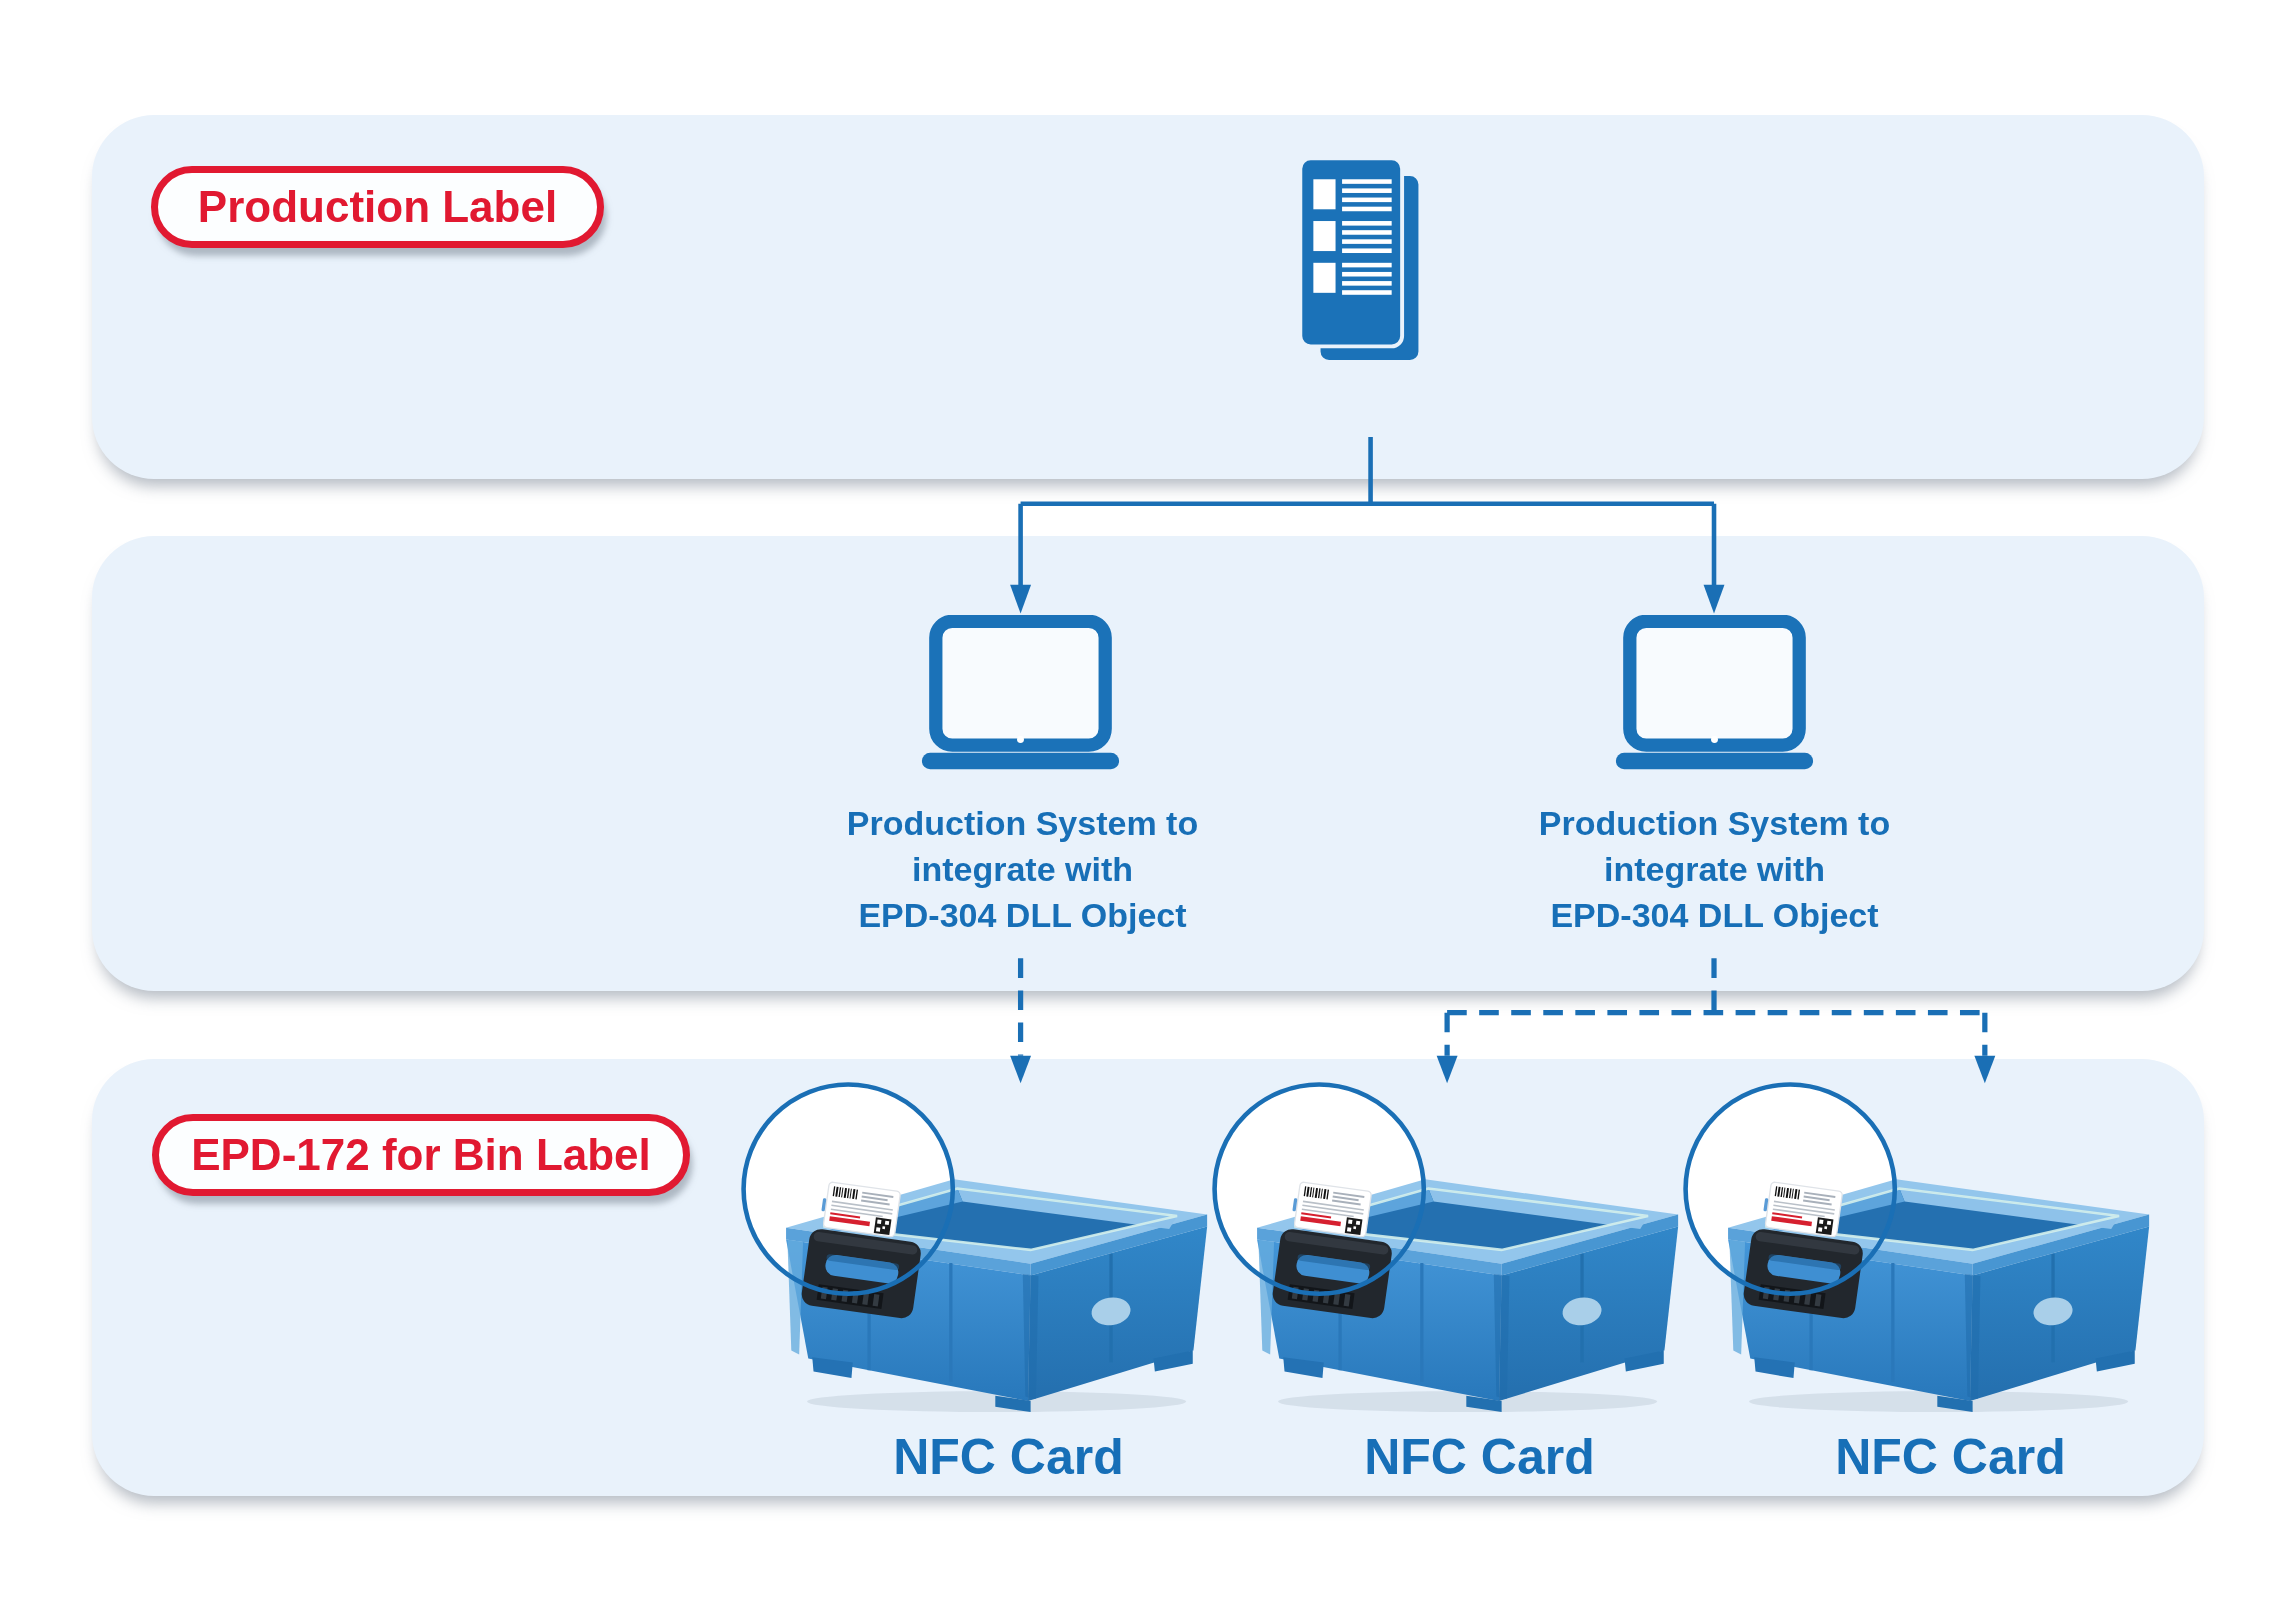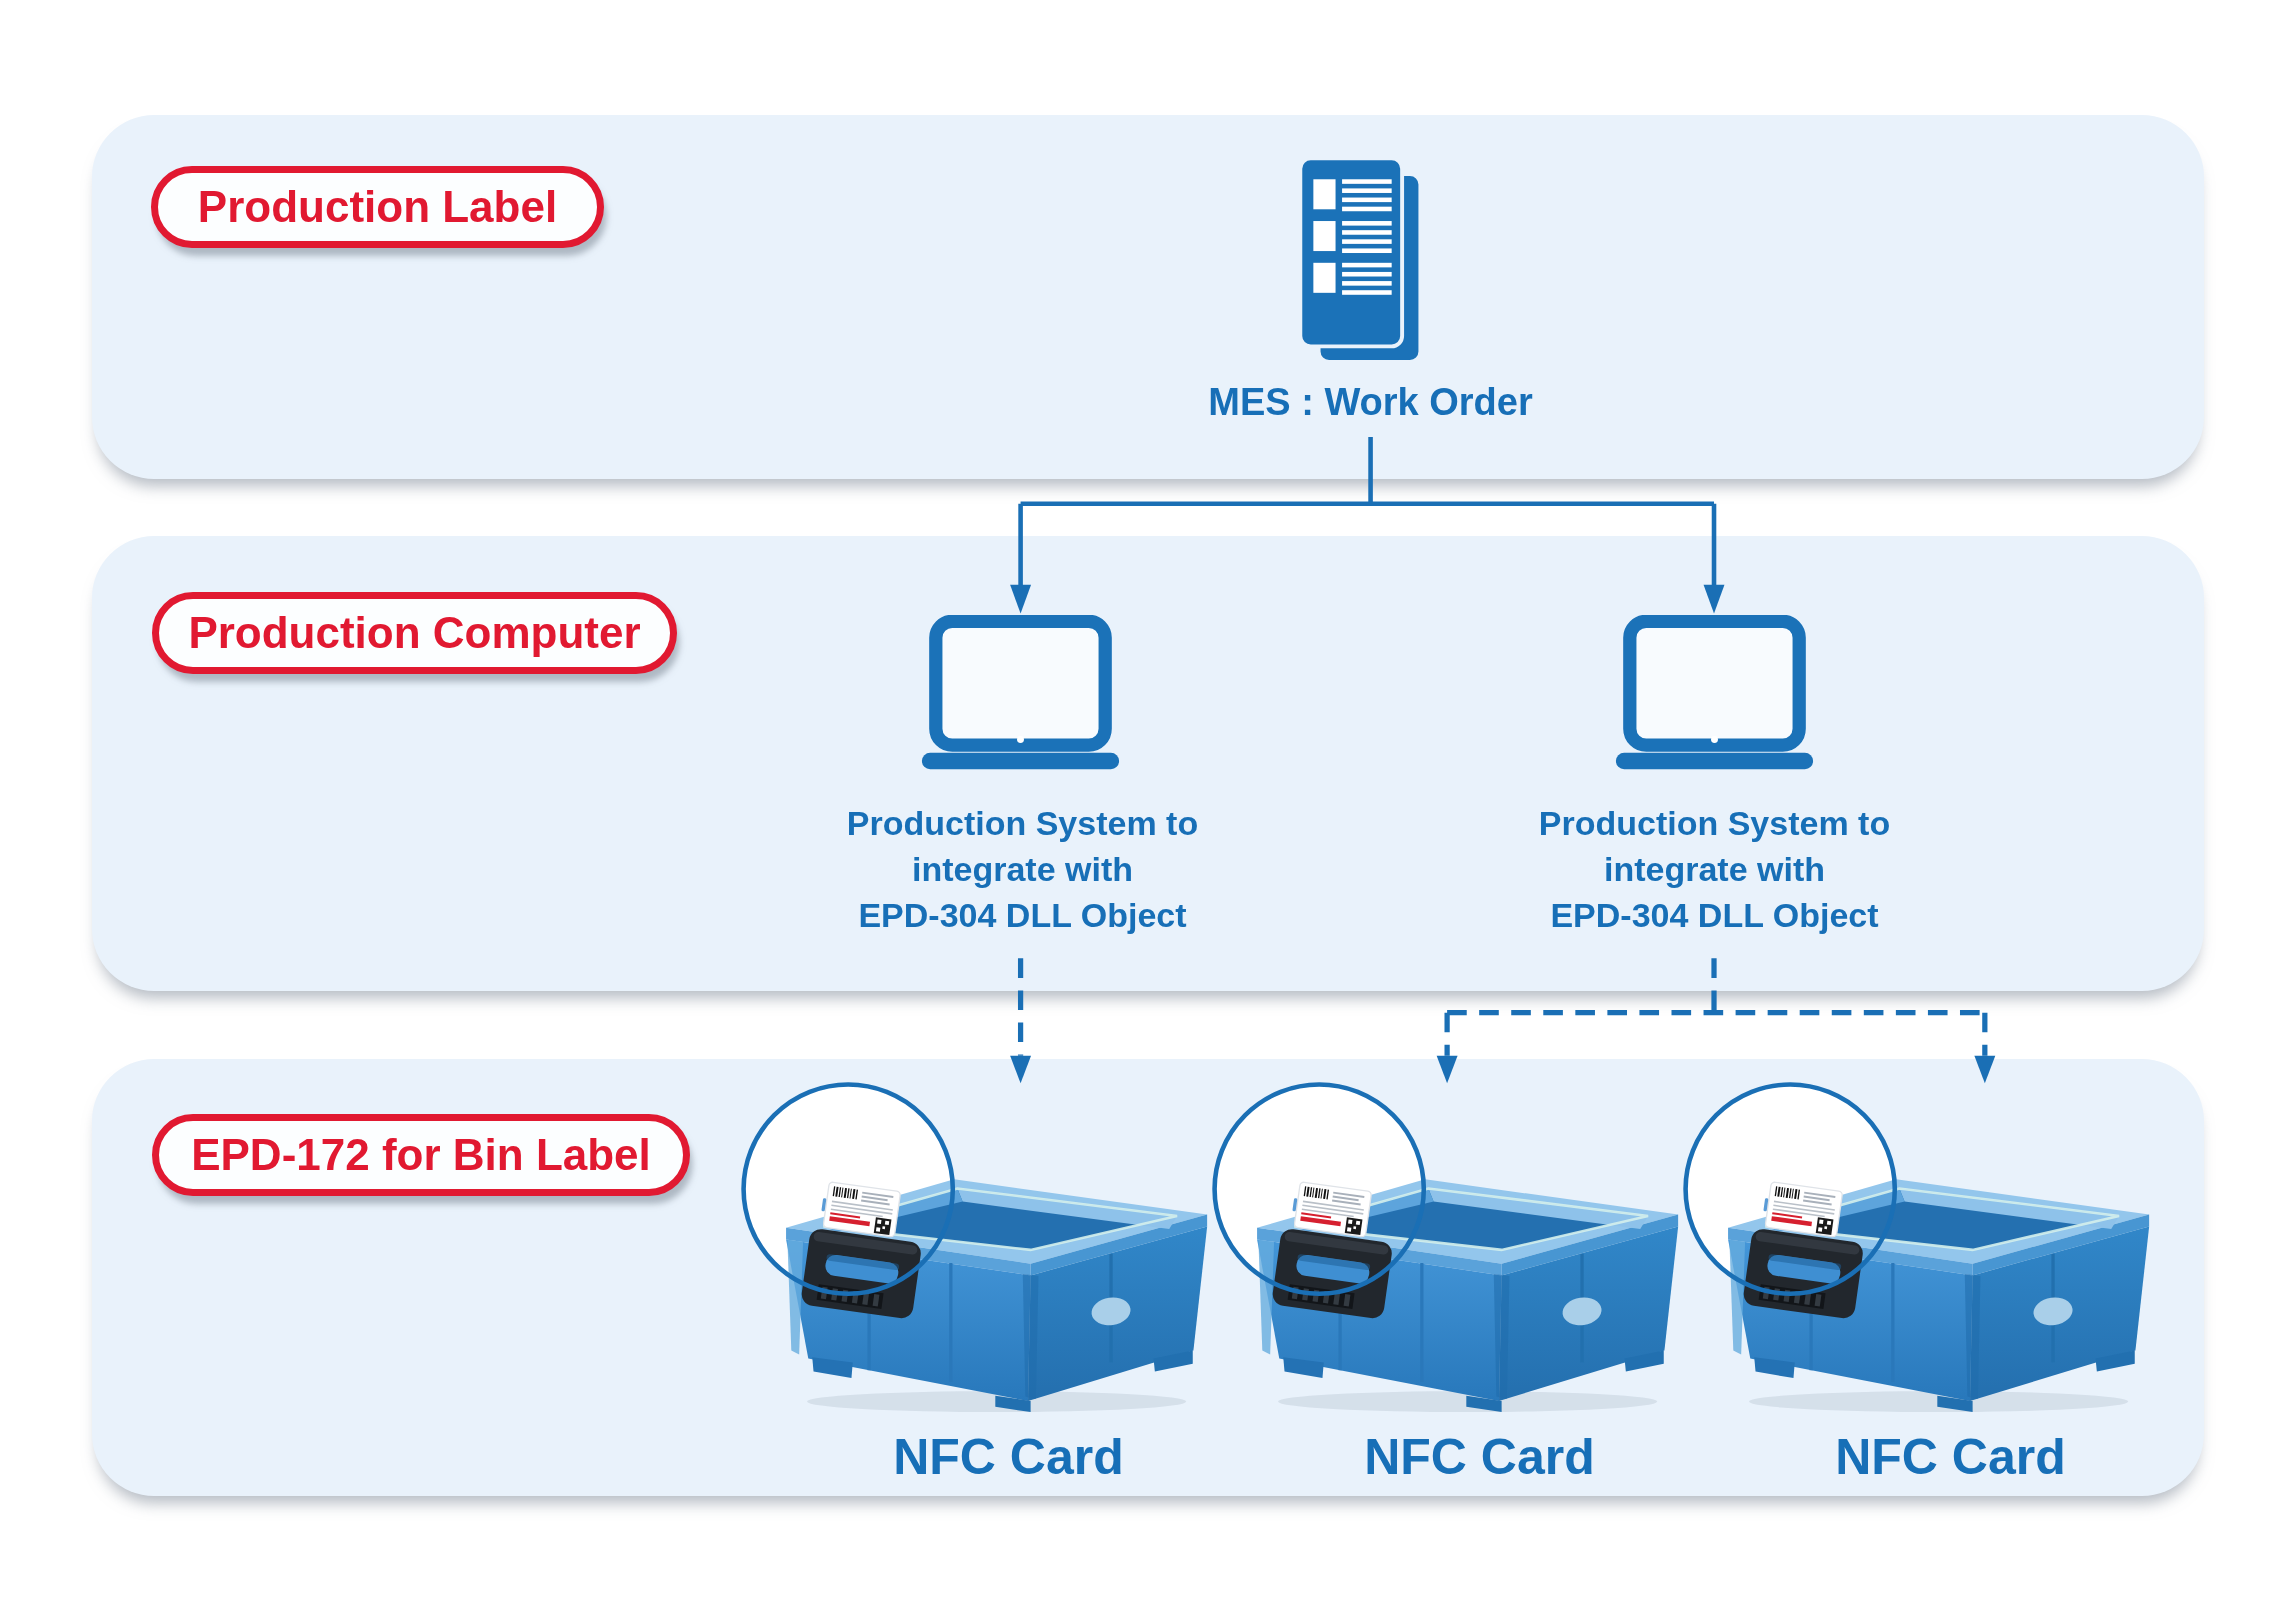--- a/index.html
+++ b/index.html
@@ -152,31 +152,27 @@
     </defs>
   </svg>
 
   <div class="section" id="section-server"></div>
   <div class="section" id="section-computer"></div>
   <div class="section" id="section-bin"></div>
 
   <div class="pill" id="pill-server">
     <span>Production Label</span>
   </div>
-  <div class="pill" id="pill-computer">
-    <span>Production Computer</span>
-  </div>
   <div class="pill" id="pill-bin">
     <span>EPD-172 for Bin Label</span>
   </div>
 
   <svg class="abs" style="left:1299px;top:157px" width="124" height="209" viewBox="0 0 190 320">
     <use href="#doc-sym"></use>
   </svg>
-  <div class="blue-caption" id="mes-caption">MES : Work Order</div>
 
   <svg class="abs" style="left:0;top:0" width="2295" height="1623" viewBox="0 0 3508 2481">
     <g stroke="#1a6fb5" stroke-width="7" fill="none">
       <path d="M2095 668 V770 M1560 770 H2620 M1560 770 V896 M2620 770 V896"></path>
     </g>
     <g fill="#1a6fb5">
       <polygon points="1544,894 1576,894 1560,938"></polygon>
       <polygon points="2604,894 2636,894 2620,938"></polygon>
     </g>
     <g stroke="#1a6fb5" stroke-width="8" fill="none" stroke-dasharray="30 19">

